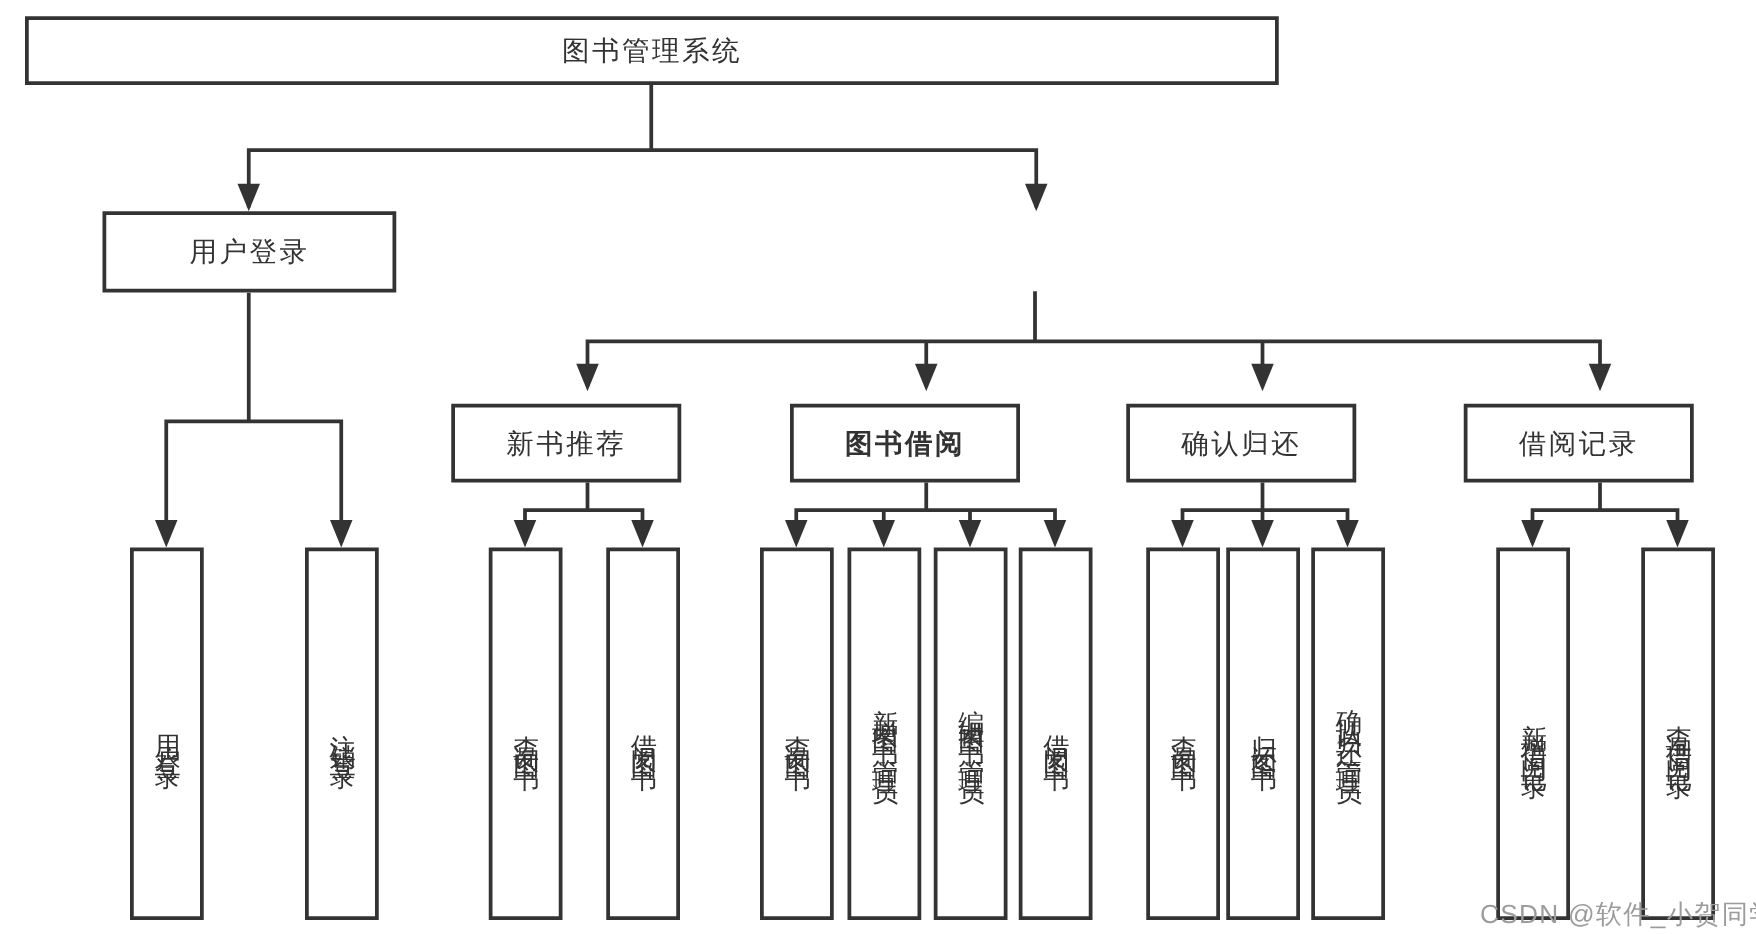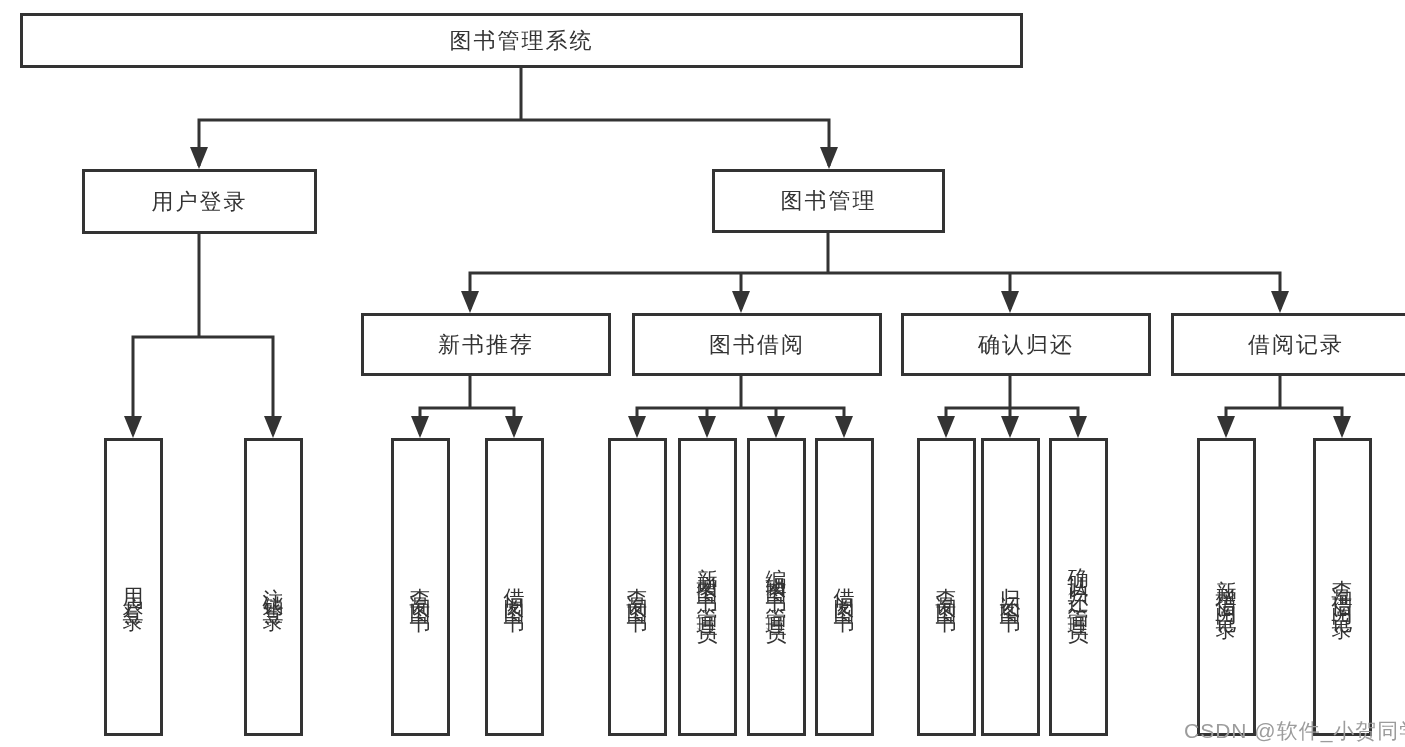--- a/index.html
+++ b/index.html
@@ -25,23 +25,23 @@
     writing-mode: vertical-rl;
     text-orientation: mixed;
     font-size: 21px;
     letter-spacing: 8px;
     color: #333333;
     line-height: 1;
   }
   .root-box    { left: 20px;  top: 13px;  width: 1003px; height: 55px; }
   .lvl2-a      { left: 82px;  top: 169px; width: 235px;  height: 65px; }
   .lvl2-b      { left: 712px; top: 169px; width: 233px;  height: 64px; }
-  .lvl3        { top: 313px; height: 63px; width: 250px; }
+  .lvl3        { top: 323px; height: 63px; width: 184px; }
   .lvl3-0 { left: 361px; }
-  .lvl3-1 { left: 632px; }
+  .lvl3-1 { left: 632px; font-weight: bold; }
   .lvl3-2 { left: 901px; }
   .lvl3-3 { left: 1171px; }
   .leaf { top: 438px; height: 298px; width: 59px; }
   .leaf-0  { left: 104px; }
   .leaf-1  { left: 244px; }
   .leaf-2  { left: 391px; }
   .leaf-3  { left: 485px; }
   .leaf-4  { left: 608px; }
   .leaf-5  { left: 678px; }
   .leaf-6  { left: 747px; }
@@ -131,23 +131,20 @@
     </g>
   </svg>
 
   <div class="box h root-box">
     <span>图书管理系统</span>
   </div>
 
   <div class="box h lvl2-a">
     <span>用户登录</span>
   </div>
-  <div class="box h lvl2-b">
-    <span>图书管理</span>
-  </div>
 
   <div class="box h lvl3 lvl3-0">
     <span>新书推荐</span>
   </div>
   <div class="box h lvl3 lvl3-1">
     <span>图书借阅</span>
   </div>
   <div class="box h lvl3 lvl3-2">
     <span>确认归还</span>
   </div>

